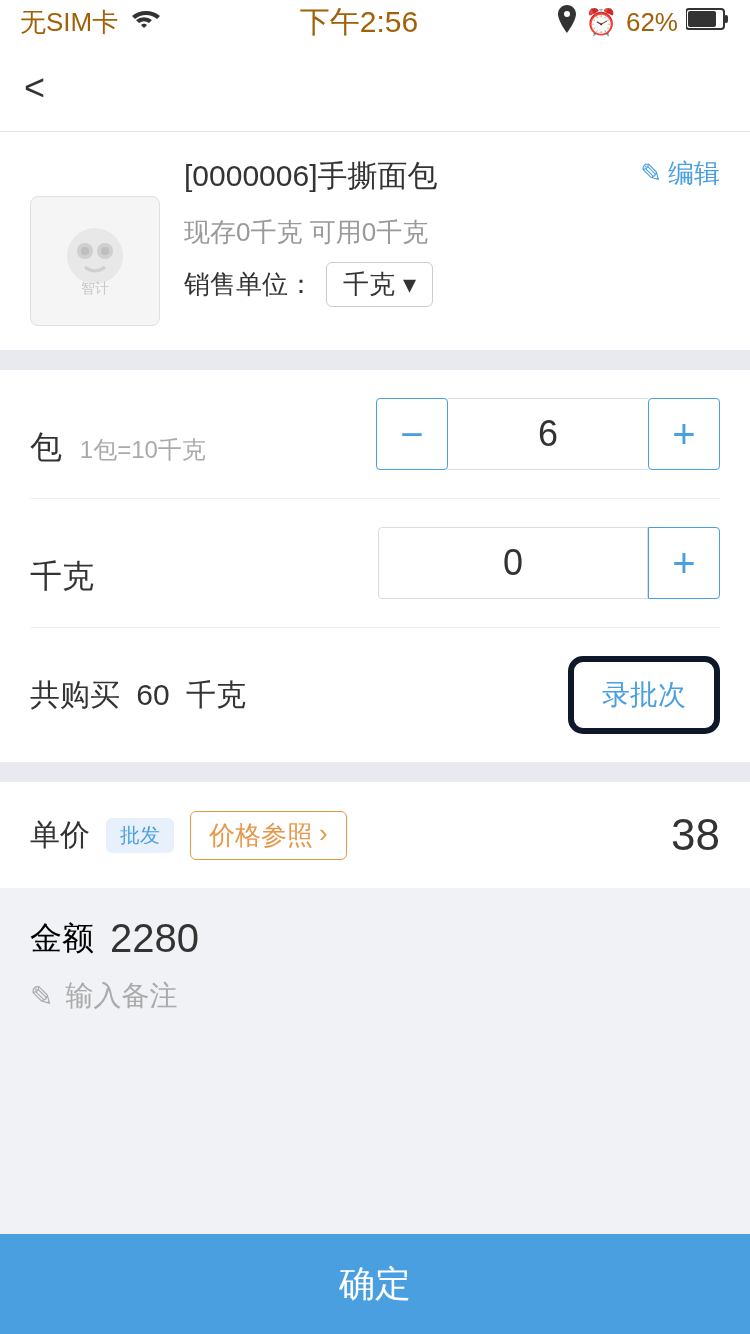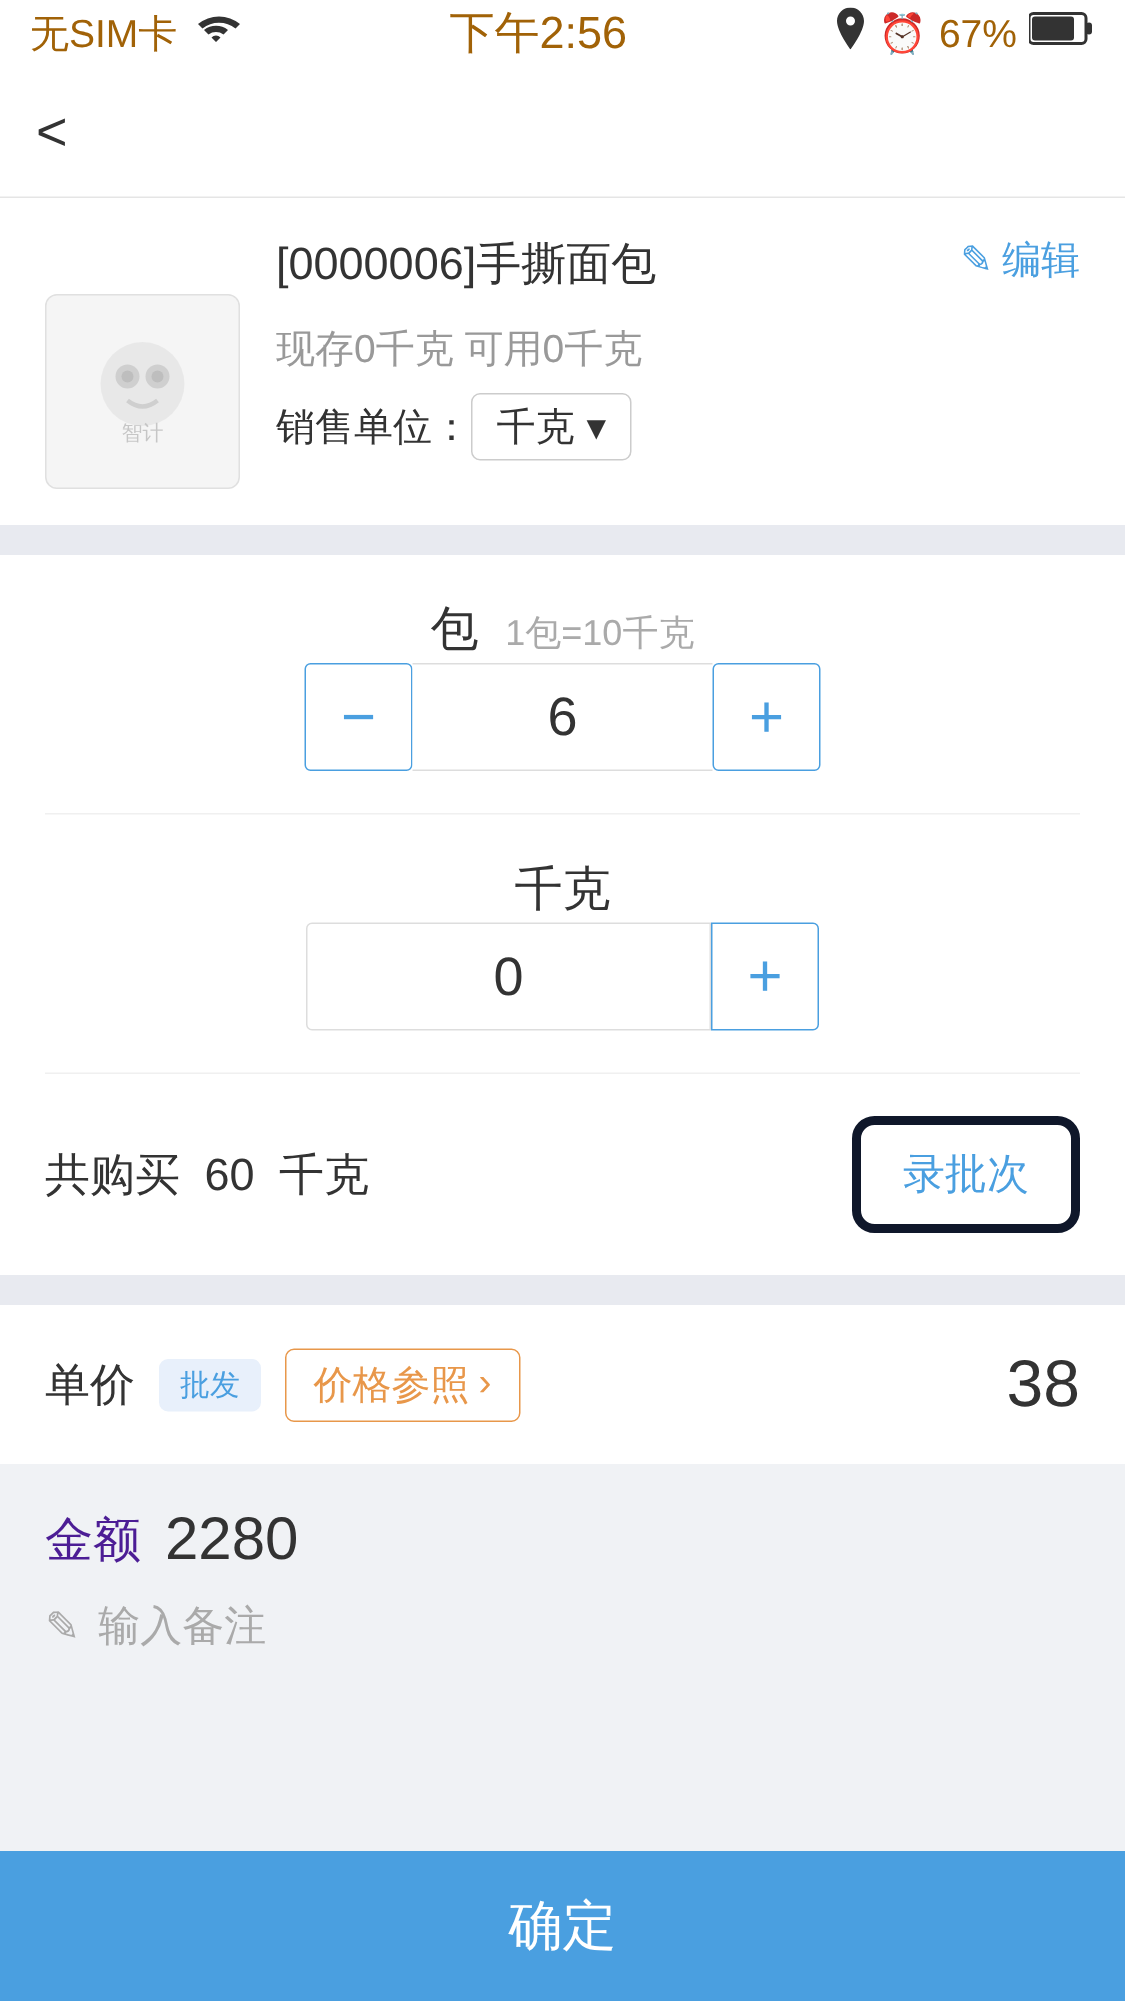--- a/index.html
+++ b/index.html
@@ -73,21 +73,21 @@
       align-items: center;
       justify-content: center;
       flex-shrink: 0;
       border: 1px solid #e0e0e0;
       margin-top: 40px;
     }
     .product-image svg { opacity: 0.5; }
     .product-info { flex: 1; }
     .product-name { font-size: 30px; font-weight: 500; color: #333; margin-bottom: 12px; }
     .product-stock { font-size: 26px; color: #999; margin-bottom: 12px; margin-top: 18px; }
-    .product-unit-row { display: flex; align-items: center; font-size: 26px; color: #333; }
+    .product-unit-row { display: flex; align-items: center; gap: 12px; font-size: 26px; color: #333; }
     .unit-select {
       border: 1px solid #ccc;
       border-radius: 6px;
       padding: 4px 16px;
       font-size: 26px;
       color: #333;
       background: #fff;
       display: inline-flex;
       align-items: center;
       gap: 8px;
@@ -113,24 +113,23 @@
 
     
     .section {
       background: #fff;
       padding: 0 30px;
     }
 
     
     .stepper-row {
       display: flex;
-      align-items: center;
+      align-items: flex-end;
       padding: 28px 0;
       border-bottom: 1px solid #f0f0f0;
-      flex-direction: column;
     }
     .stepper-label { flex: 1; }
     .stepper-label-main { font-size: 32px; color: #333; }
     .stepper-label-sub { font-size: 24px; color: #aaa; margin-left: 10px; }
     .stepper-controls { display: flex; align-items: center; gap: 0; }
     .stepper-btn {
       width: 72px;
       height: 72px;
       border: 1px solid #4a9fe0;
       background: #fff;
@@ -229,21 +228,21 @@
       background: #f0f2f5;
       padding: 28px 30px 0 30px;
       min-height: 300px;
     }
     .amount-row {
       display: flex;
       align-items: center;
       gap: 16px;
       margin-bottom: 16px;
     }
-    .amount-label { font-size: 32px; color: #4c1d95; }
+    .amount-label { font-size: 32px; color: #000000; }
     .amount-value { font-size: 40px; color: #333; font-weight: 500; }
     .note-row {
       display: flex;
       align-items: center;
       gap: 12px;
       color: #aaa;
       font-size: 28px;
       cursor: pointer;
     }
 
@@ -277,21 +276,21 @@
     </span>
   </div>
   <div class="status-center">下午2:56</div>
   <div class="status-right">
     <span>
       <svg width="22" height="28" viewBox="0 0 22 28">
           <path d="M11 0C6 0 2 4 2 9c0 7 9 19 9 19s9-12 9-19C20 4 16 0 11 0zm0 12a3 3 0 1 1 0-6 3 3 0 0 1 0 6z" fill="#333"></path>
         </svg>
     </span>
     <span>⏰</span>
-    <span>67%</span>
+    <span>62%</span>
     <span>
       <svg width="44" height="24" viewBox="0 0 44 24">
           <rect x="0" y="2" width="38" height="20" rx="3" ry="3" fill="none" stroke="#333" stroke-width="2"></rect>
           <rect x="38" y="8" width="4" height="8" rx="2" fill="#333"></rect>
           <rect x="2" y="4" width="28" height="16" rx="2" fill="#333"></rect>
         </svg>
     </span>
   </div>
 </div>
 

